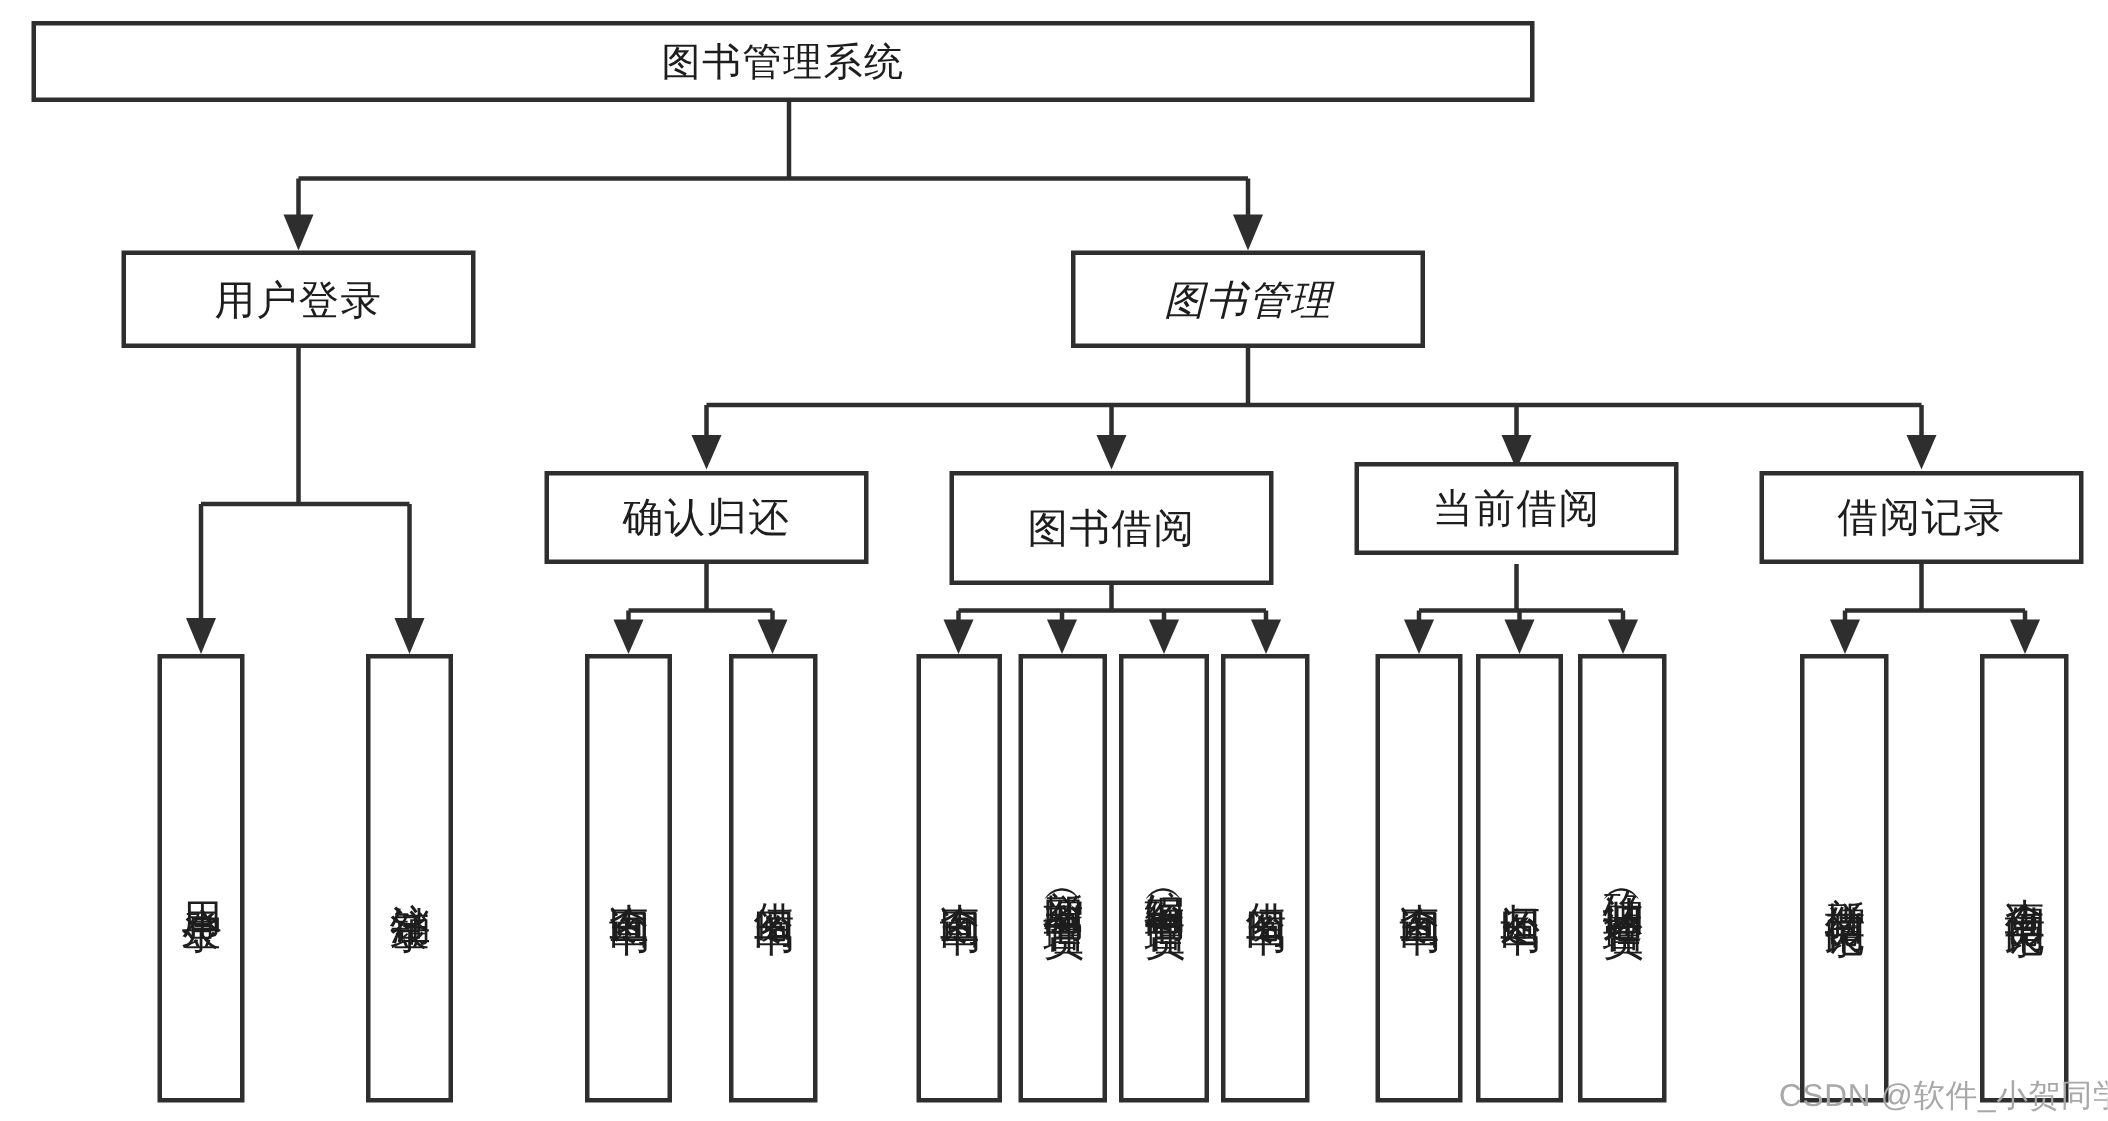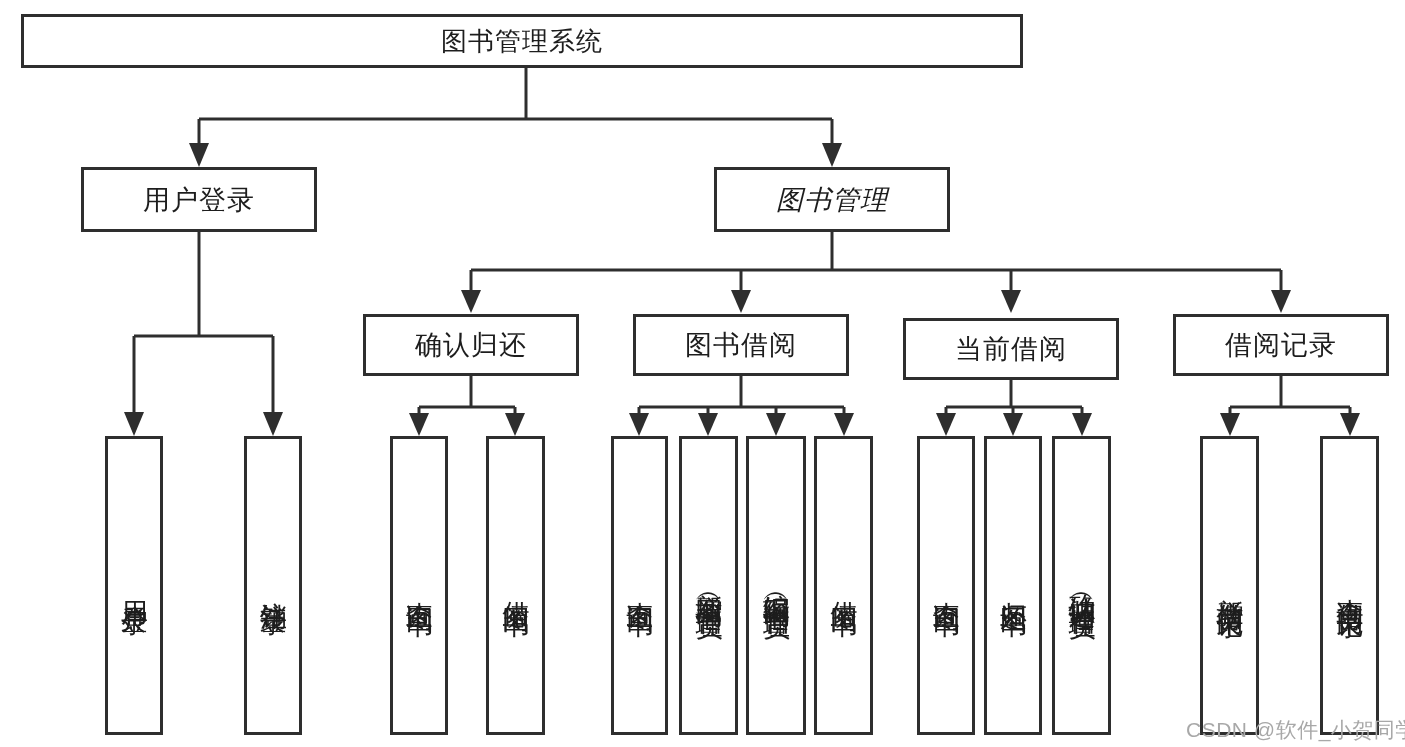--- a/index.html
+++ b/index.html
@@ -11,22 +11,22 @@
         border:3px solid #2e2e2e;box-sizing:border-box;
         display:flex;align-items:center;justify-content:center;
         color:#1d1d1d;text-align:center;}
   .hbox{font-size:27px;letter-spacing:1px;white-space:nowrap;}
   .vbox{writing-mode:vertical-rl;text-orientation:mixed;
         font-size:27px;letter-spacing:3px;line-height:1;}
   #n-root{left:21px;top:14px;width:1002px;height:54px;font-size:26px;}
   #n-login{left:81px;top:167px;width:236px;height:65px;}
   #n-mgmt{left:714px;top:167px;width:236px;height:65px;font-style:italic;}
   #n-newbook{left:363px;top:314px;width:216px;height:62px;}
-  #n-borrow{left:633px;top:314px;width:216px;height:62px;}
-  #n-current{left:903px;top:318px;width:216px;height:62px;}
+  #n-borrow{left:633px;top:314px;width:216px;height:76px;}
+  #n-current{left:903px;top:308px;width:216px;height:62px;}
   #n-records{left:1173px;top:314px;width:216px;height:62px;font-family:Liberation Serif, serif;}
   .leaf{top:436px;height:299px;}
   #lf-login1{left:105px;width:58px;}
   #lf-logout{left:244px;width:58px;}
   #lf-nb-query{left:390px;width:58px;}
   #lf-nb-borrow{left:486px;width:59px;}
   #lf-bb-query{left:611px;width:57px;}
   #lf-bb-add{left:679px;width:59px;}
   #lf-bb-edit{left:746px;width:60px;}
   #lf-bb-borrow{left:814px;width:59px;}

